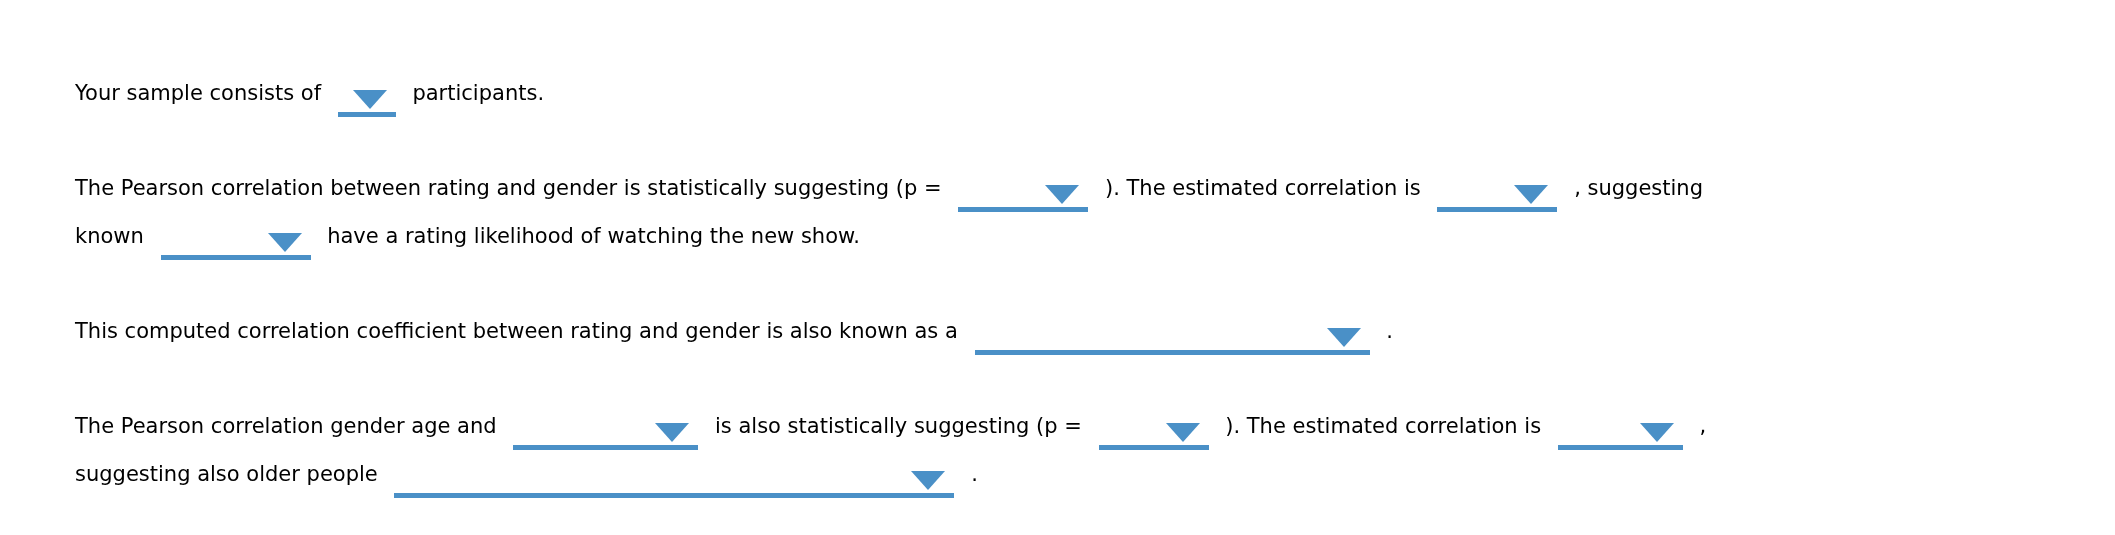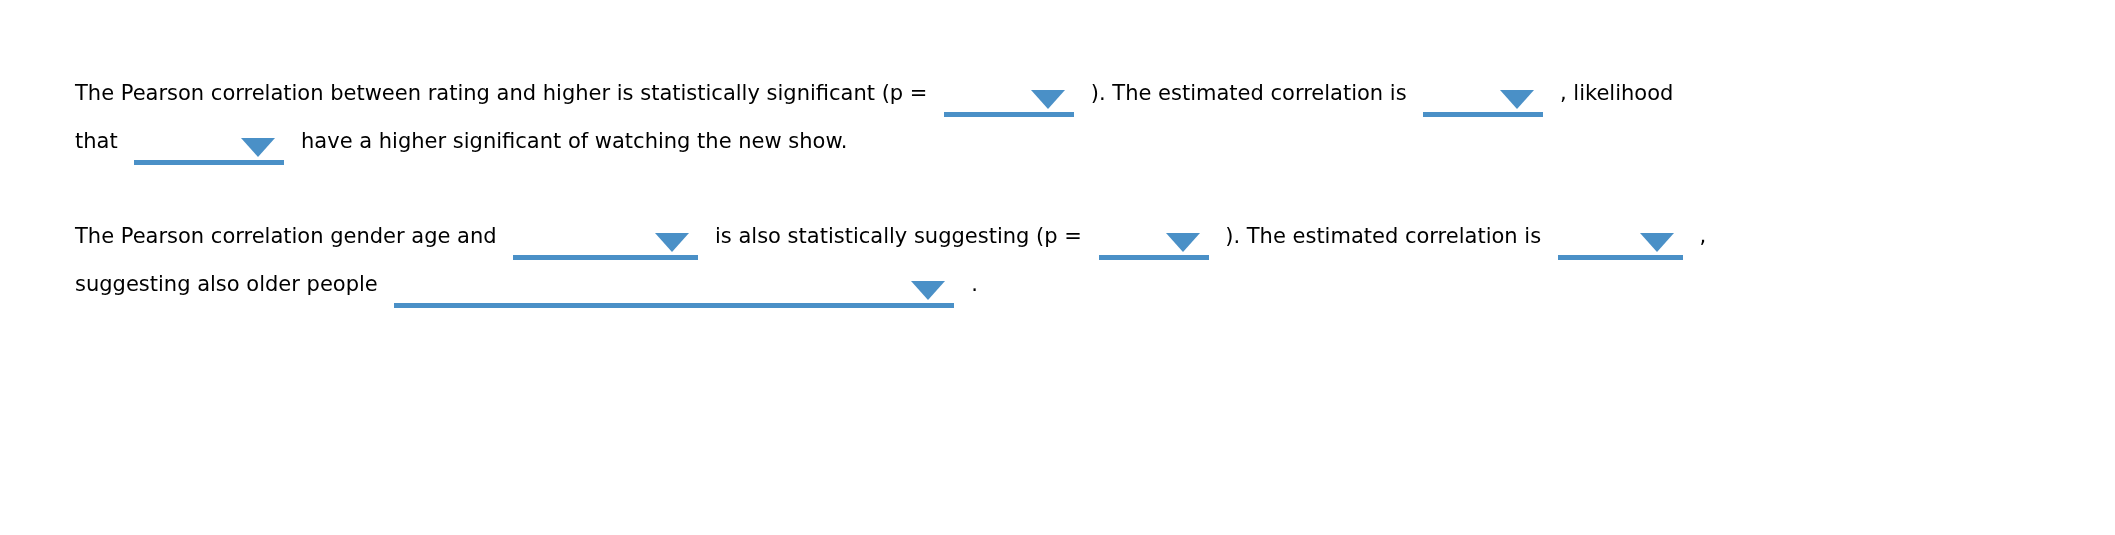--- a/index.html
+++ b/index.html
@@ -59,39 +59,53 @@
   .w150{width:150px}
   .w185{width:185px}
   .w395{width:395px}
   .w560{width:560px}
 </style>
 </head>
 <body>
 
 <div class="content">
 
+  <p class="qline">
+    <span class="seg">Your sample consists of</span>
+    <span class="dd w58">
+        <span class="tri"></span>
+      </span>
+    <span class="seg">participants.</span>
+  </p>
 
   <p class="qline">
-    <span class="seg">The Pearson correlation between rating and higher is statistically significant (p =</span>
+    <span class="seg">The Pearson correlation between rating and gender is statistically suggesting (p =</span>
     <span class="dd w130">
         <span class="tri"></span>
       </span>
     <span class="seg">). The estimated correlation is</span>
     <span class="dd w120">
         <span class="tri"></span>
       </span>
-    <span class="seg">, likelihood</span>
+    <span class="seg">, suggesting</span>
     <br>
-    <span class="seg">that</span>
+    <span class="seg">known</span>
     <span class="dd w150">
         <span class="tri"></span>
       </span>
-    <span class="seg">have a higher significant of watching the new show.</span>
+    <span class="seg">have a rating likelihood of watching the new show.</span>
   </p>
 
+  <p class="qline">
+    <span class="seg">This computed correlation coefficient between rating and gender is also known as a</span>
+    <span class="dd w395">
+        <span class="tri"></span>
+      </span>
+    <span class="seg">.</span>
+  </p>
 
   <p class="qline">
     <span class="seg">The Pearson correlation gender age and</span>
     <span class="dd w185">
         <span class="tri"></span>
       </span>
     <span class="seg">is also statistically suggesting (p =</span>
     <span class="dd w110">
         <span class="tri"></span>
       </span>

